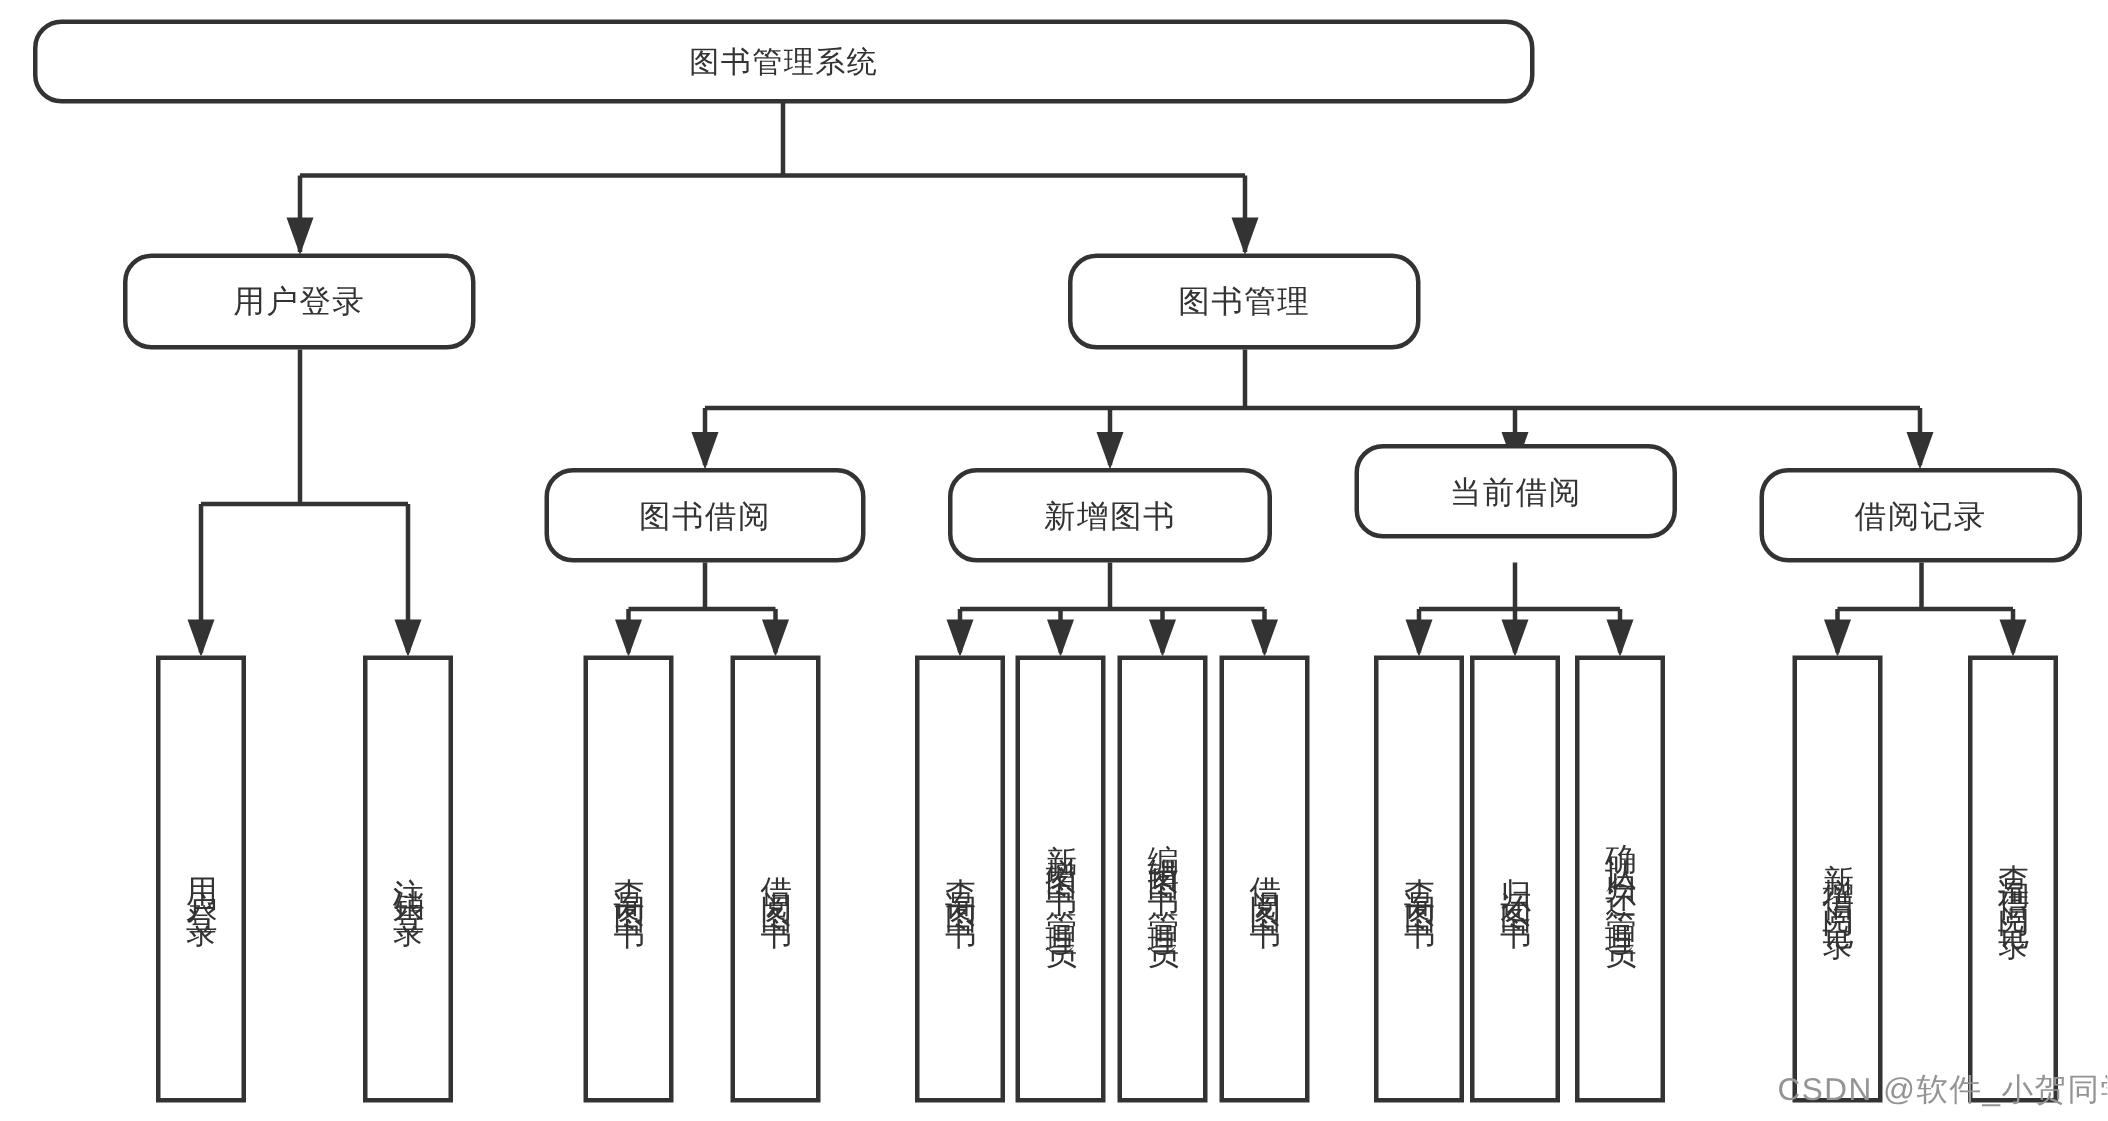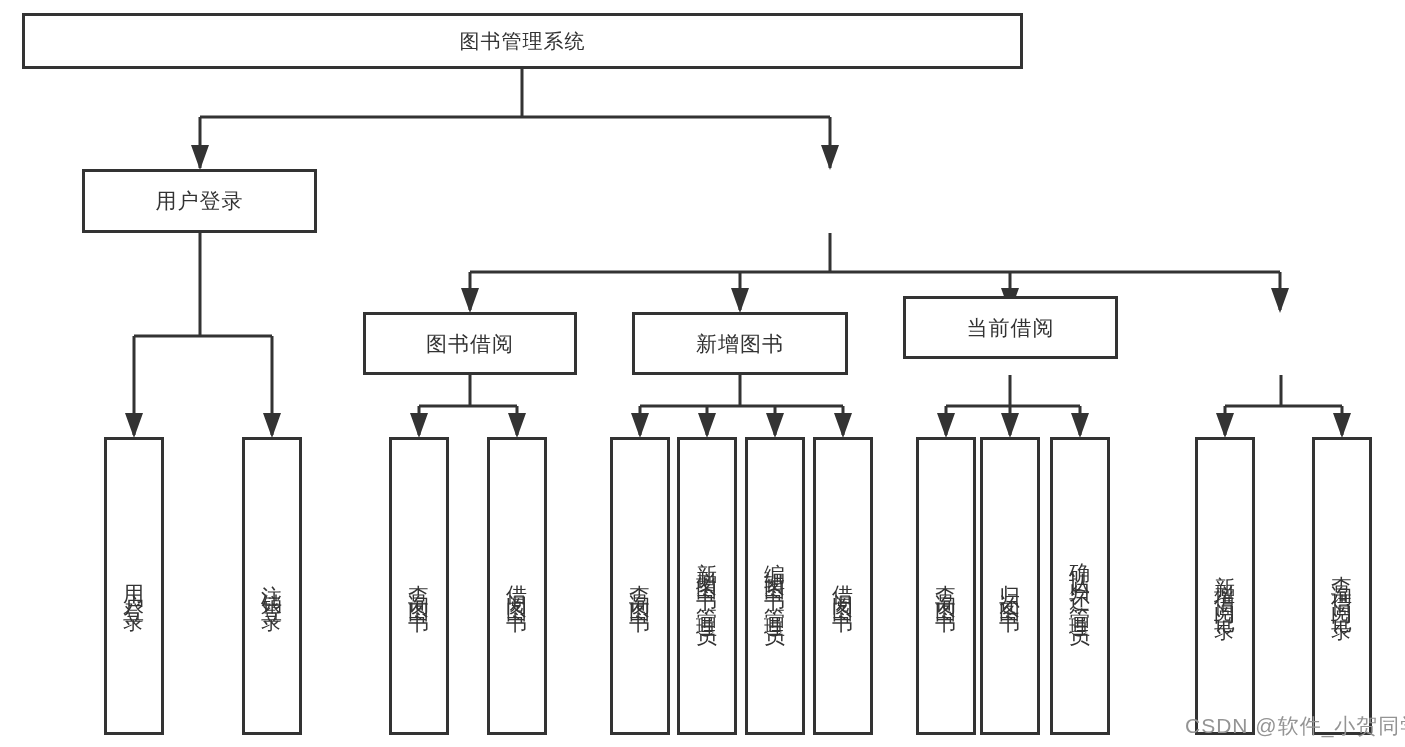--- a/index.html
+++ b/index.html
@@ -24,21 +24,21 @@
   .connectors .lines{stroke:var(--line);stroke-width:3;fill:none;}
   .connectors .arrows{fill:var(--line);stroke:none;}
   .node{
     position:absolute;
     box-sizing:border-box;
     border:3px solid var(--box-border);
     background:#ffffff;
     display:flex;align-items:center;justify-content:center;
     z-index:1;
   }
-  .hnode{font-size:21px;letter-spacing:1px;}
+  .hnode{font-size:21px;letter-spacing:1px;border-radius:19px;}
   .vnode .lbl{
     writing-mode:vertical-rl;
     text-orientation:mixed;
     font-size:21px;
     letter-spacing:9px;
     line-height:1;
     white-space:nowrap;
   }
   
   #root{left:22px;top:13px;width:1001px;height:56px;font-size:20px;}
@@ -101,29 +101,35 @@
       M1225 438 l-9 -25 h18 Z  M1342 438 l-9 -25 h18 Z"></path>
   </svg>
 
   <div class="node hnode" id="root">
     <span class="lbl">图书管理系统</span>
   </div>
 
   <div class="node hnode" id="l2-user-login">
     <span class="lbl">用户登录</span>
   </div>
+  <div class="node hnode" id="l2-book-mgmt">
+    <span class="lbl">图书管理</span>
+  </div>
 
   <div class="node hnode" id="l3-new-book">
     <span class="lbl">图书借阅</span>
   </div>
   <div class="node hnode" id="l3-book-borrow">
     <span class="lbl">新增图书</span>
   </div>
   <div class="node hnode" id="l3-current-borrow">
     <span class="lbl">当前借阅</span>
+  </div>
+  <div class="node hnode" id="l3-borrow-records">
+    <span class="lbl">借阅记录</span>
   </div>
 
   <div class="node vnode" id="l4-login">
     <span class="lbl">用户登录</span>
   </div>
   <div class="node vnode" id="l4-logout">
     <span class="lbl">注销登录</span>
   </div>
 
   <div class="node vnode" id="l4-nb-query">

